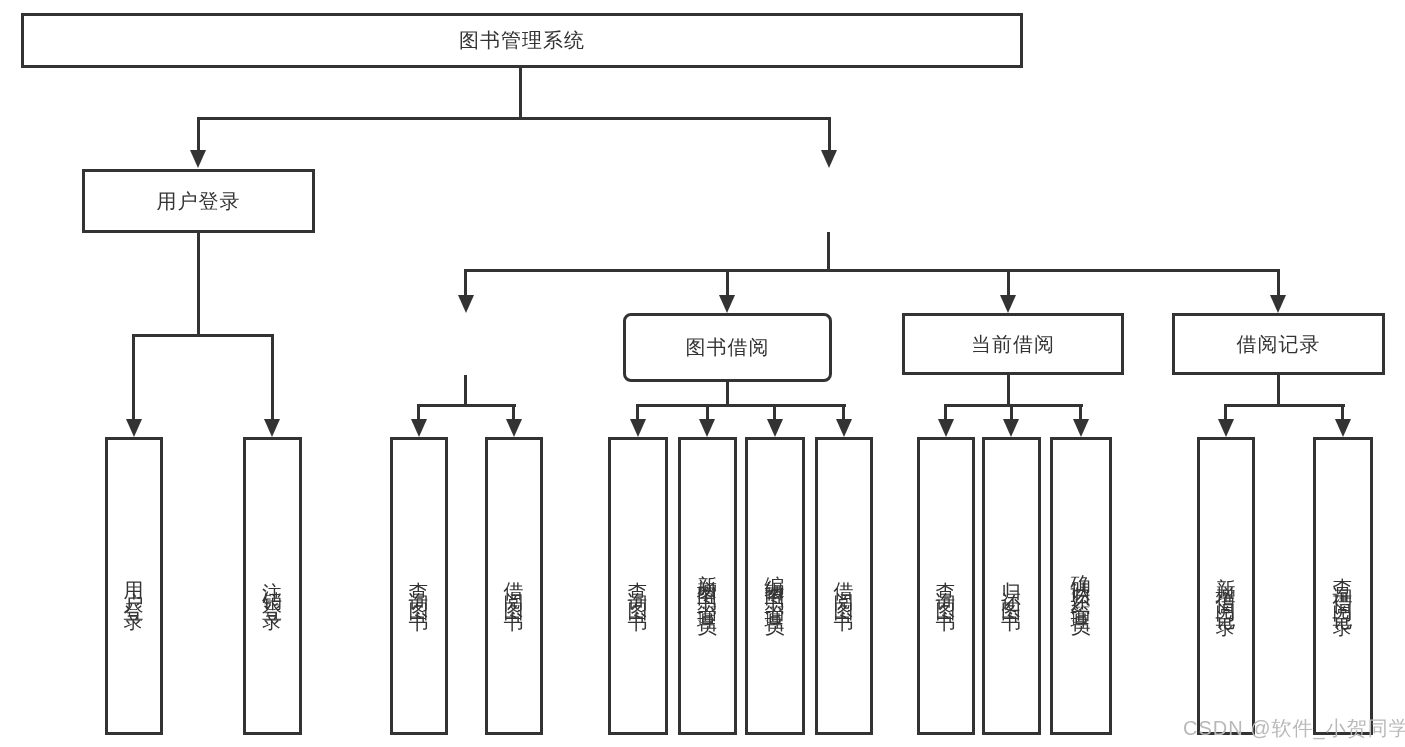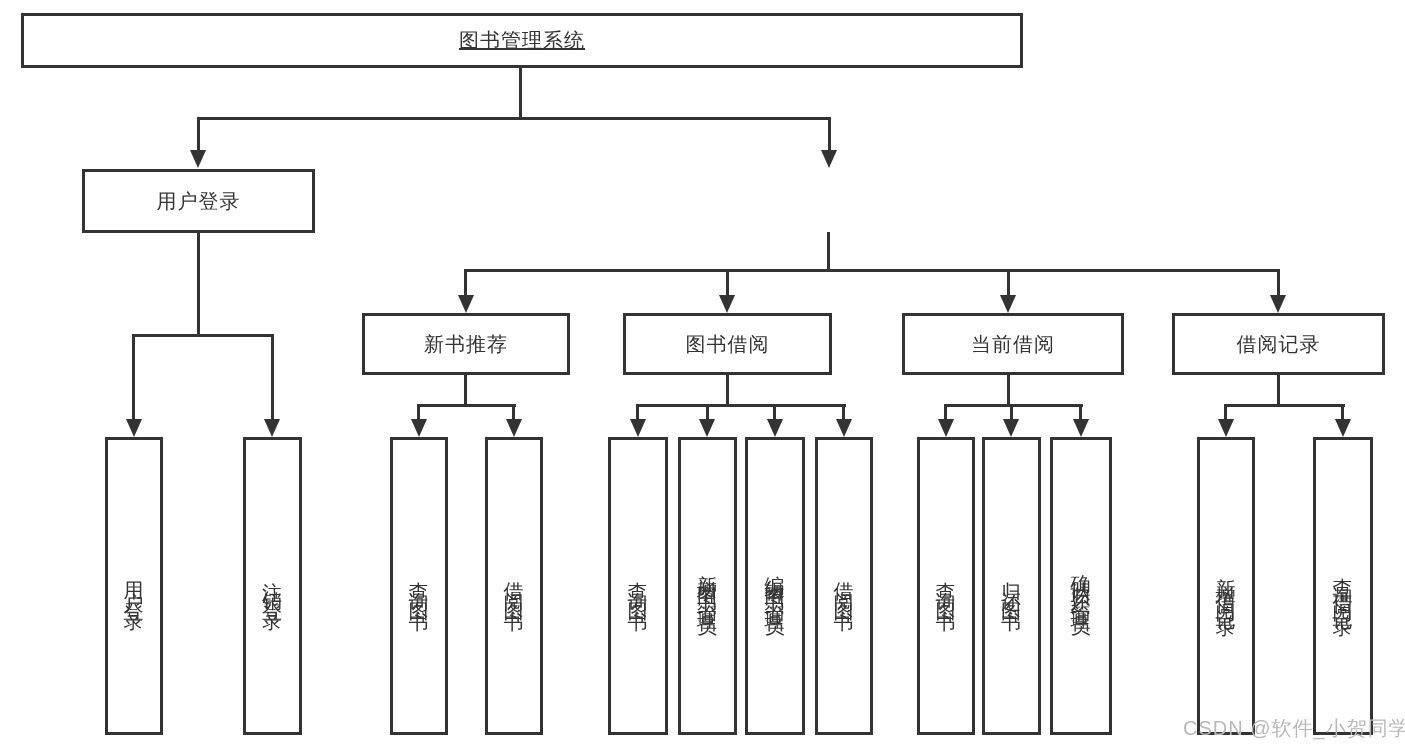--- a/index.html
+++ b/index.html
@@ -66,21 +66,21 @@
     letter-spacing:1px;
     z-index:5;
     white-space:nowrap;
   }
 </style>
 </head>
 <body>
 
 <div class="canvas">
 
-  <div class="node" style="left:21px;top:13px;width:1002px;height:55px;text-decoration:underline;">
+  <div class="node" style="left:21px;top:13px;width:1002px;height:55px;">
     <span>图书管理系统</span>
   </div>
 
   <div class="vline" style="left:519px;top:68px;height:51px;"></div>
   <div class="hline" style="left:197px;top:117px;width:634px;"></div>
   <div class="vline" style="left:197px;top:117px;height:33px;"></div>
   <div class="arrow" style="left:190px;top:150px;"></div>
   <div class="vline" style="left:828px;top:117px;height:33px;"></div>
   <div class="arrow" style="left:821px;top:150px;"></div>
 
@@ -99,24 +99,21 @@
   <div class="hline" style="left:464px;top:269px;width:816px;"></div>
   <div class="vline" style="left:464px;top:269px;height:28px;"></div>
   <div class="arrow" style="left:458px;top:295px;"></div>
   <div class="vline" style="left:726px;top:269px;height:28px;"></div>
   <div class="arrow" style="left:719px;top:295px;"></div>
   <div class="vline" style="left:1007px;top:269px;height:28px;"></div>
   <div class="arrow" style="left:1000px;top:295px;"></div>
   <div class="vline" style="left:1277px;top:269px;height:28px;"></div>
   <div class="arrow" style="left:1270px;top:295px;"></div>
 
-  <div class="node" style="left:362px;top:313px;width:208px;height:62px;">
-    <span>新书推荐</span>
-  </div>
-  <div class="node" style="left:623px;top:313px;width:209px;height:62px;">
+  <div class="node" style="left:623px;top:313px;width:209px;height:69px;border-radius:8px;">
     <span>图书借阅</span>
   </div>
   <div class="node" style="left:902px;top:313px;width:222px;height:62px;">
     <span>当前借阅</span>
   </div>
   <div class="node" style="left:1172px;top:313px;width:213px;height:62px;">
     <span>借阅记录</span>
   </div>
 
   <div class="vline" style="left:464px;top:375px;height:32px;"></div>

